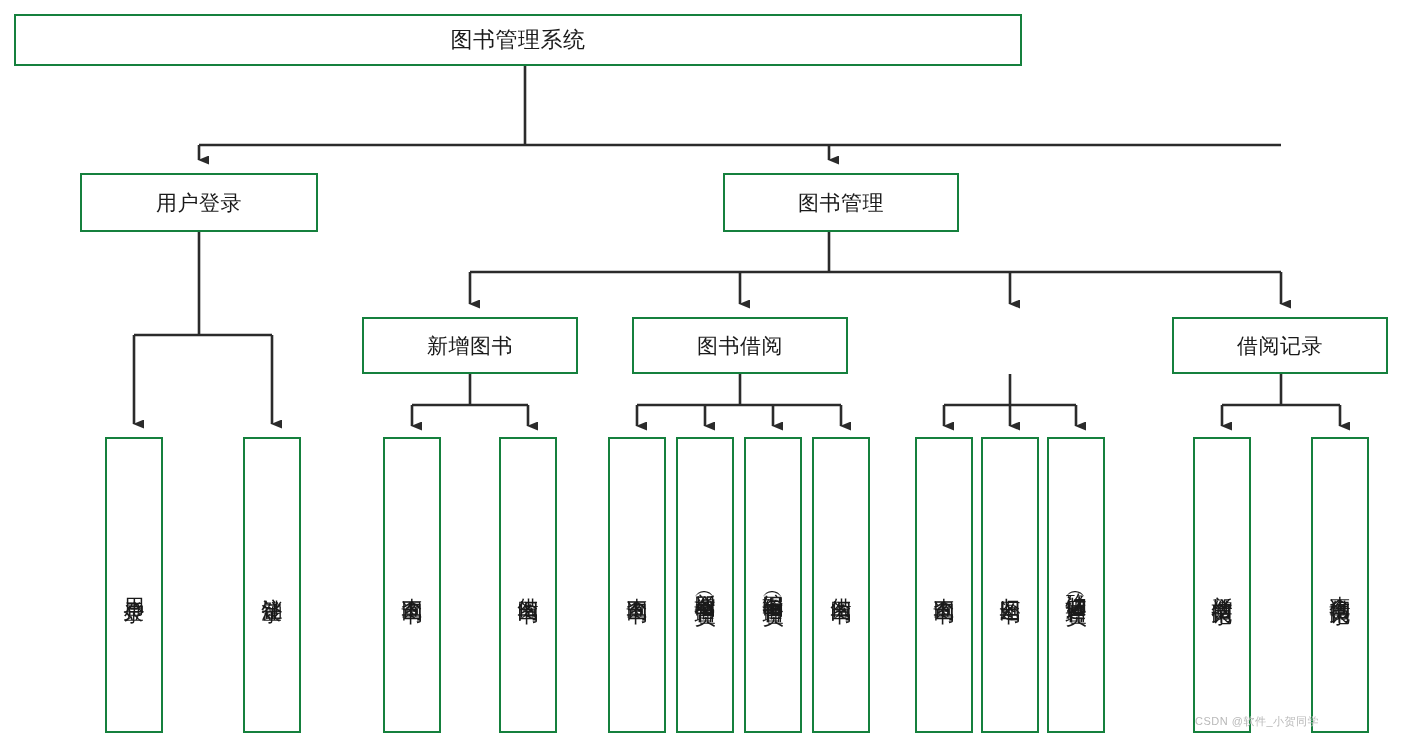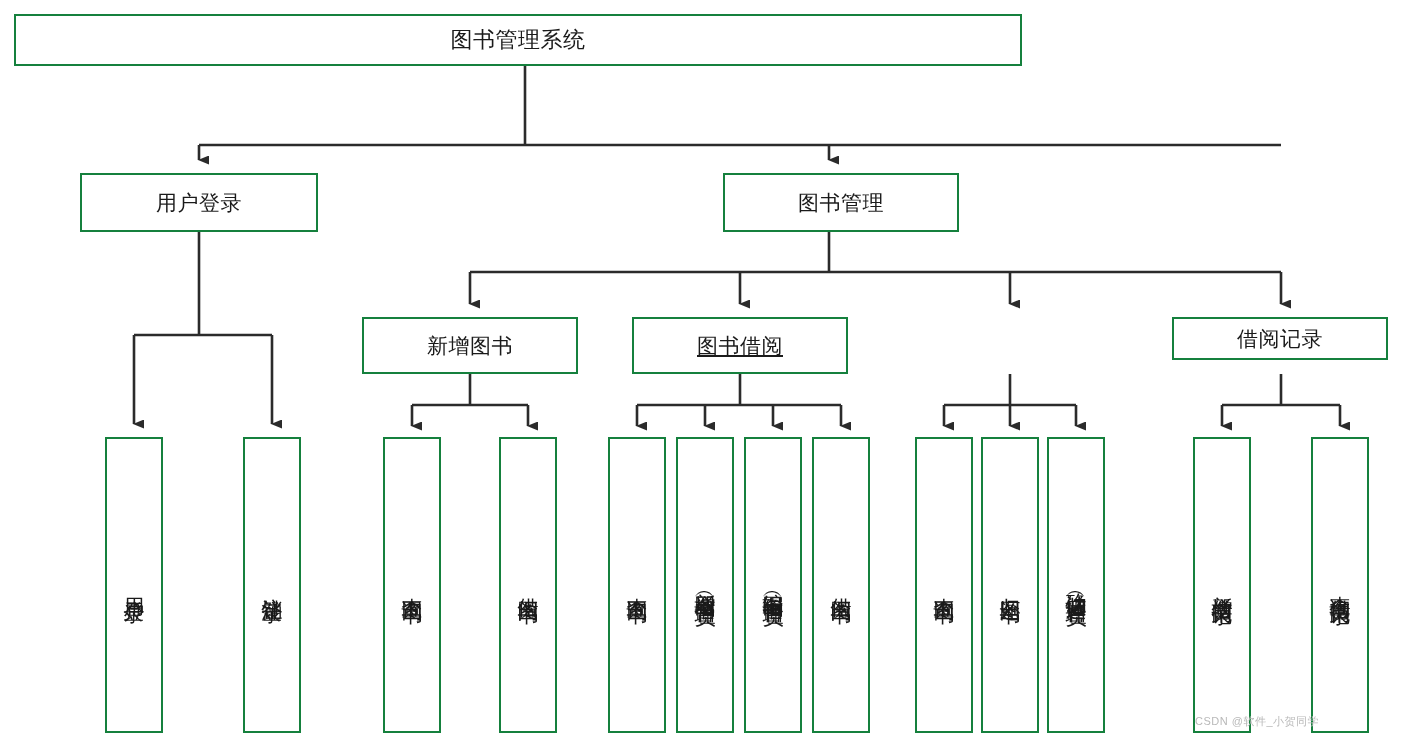--- a/index.html
+++ b/index.html
@@ -131,24 +131,24 @@
   <div class="node horiz" style="left:80px; top:173px; width:238px; height:59px;">
     <span class="label">用户登录</span>
   </div>
   <div class="node horiz" style="left:711px; top:173px; width:236px; height:59px;margin-left:12px;">
     <span class="label">图书管理</span>
   </div>
 
   <div class="node horiz" style="left:362px; top:317px; width:216px; height:57px;">
     <span class="label">新增图书</span>
   </div>
-  <div class="node horiz" style="left:632px; top:317px; width:216px; height:57px;text-decoration:underline;">
+  <div class="node horiz" style="left:632px; top:317px; width:216px; height:57px;">
     <span class="label">图书借阅</span>
   </div>
-  <div class="node horiz" style="left:1172px; top:317px; width:216px; height:43px;">
+  <div class="node horiz" style="left:1172px; top:317px; width:216px; height:57px;">
     <span class="label">借阅记录</span>
   </div>
 
   <div class="node vert" style="left:105px; top:437px; width:58px; height:296px;">
     <span class="label">用户登录</span>
   </div>
   <div class="node vert" style="left:243px; top:437px; width:58px; height:296px;">
     <span class="label">注销登录</span>
   </div>
 

